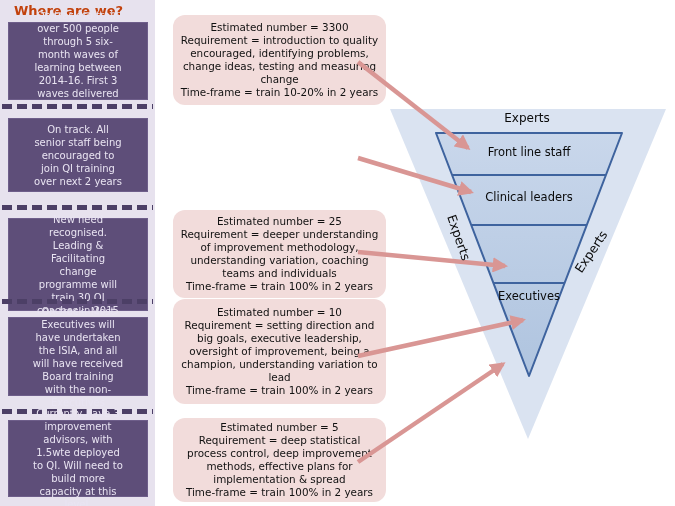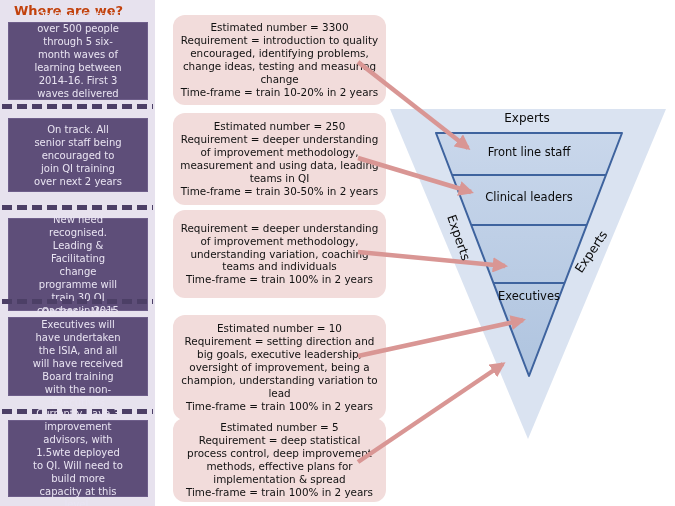--- a/index.html
+++ b/index.html
@@ -77,30 +77,26 @@
     <div class="status-box" style="top:420px; height:77px;">
       <span>Currently have 3 improvement advisors, with 1.5wte deployed to QI. Will need to build more capacity at this level.</span>
     </div>
   </div>
 
   <div class="req-card" style="top:15px;  height:90px;">
     <div>Estimated number = 3300</div>
     <div>Requirement = introduction to quality encouraged, identifying problems, change ideas, testing and measuring change</div>
     <div>Time-frame =  train 10-20% in 2 years</div>
   </div>
-  <div class="req-card" style="top:113px; height:92px;">
-    <div>Estimated number = 250</div>
-    <div>Requirement =  deeper understanding of improvement methodology, measurement and using data, leading teams in QI</div>
-    <div>Time-frame =  train 30-50% in 2 years</div>
-  </div>
   <div class="req-card" style="top:210px; height:88px;">
+    <div>Estimated number = 25</div>
     <div>Requirement = deeper understanding of improvement methodology, understanding variation, coaching teams and individuals</div>
     <div>Time-frame =  train 100% in 2 years</div>
   </div>
-  <div class="req-card" style="top:315px; height:105px;">
+  <div class="req-card" style="top:299px; height:105px;">
     <div>Estimated number = 10</div>
     <div>Requirement = setting direction and big goals, executive leadership, oversight of improvement, being a champion, understanding variation to lead</div>
     <div>Time-frame =  train 100% in 2 years</div>
   </div>
   <div class="req-card" style="top:418px; height:84px;">
     <div>Estimated number = 5</div>
     <div>Requirement = deep statistical process control, deep improvement methods, effective plans for implementation &amp; spread</div>
     <div>Time-frame =  train 100% in 2 years</div>
   </div>
 

